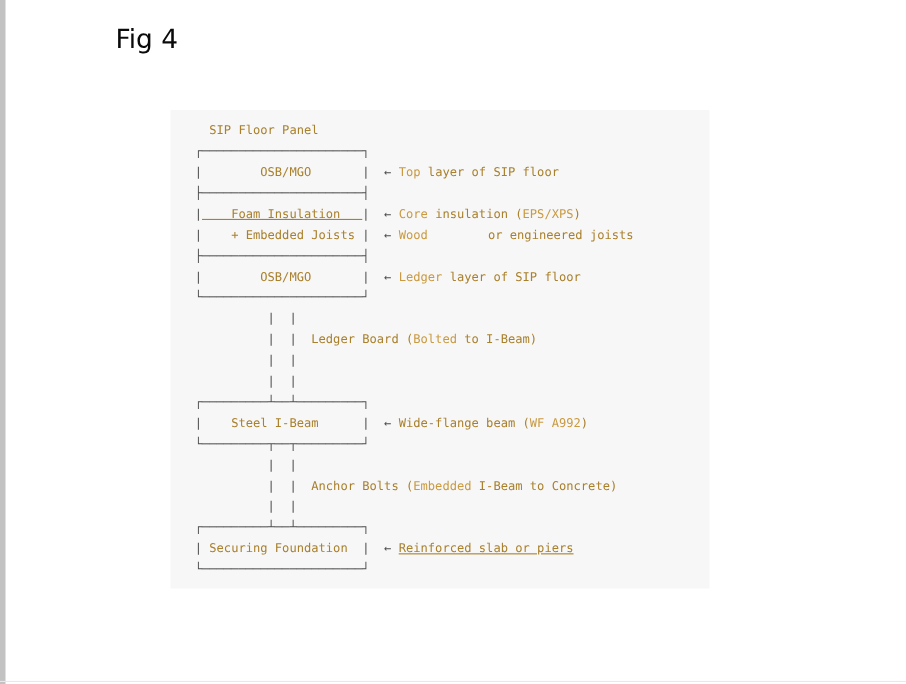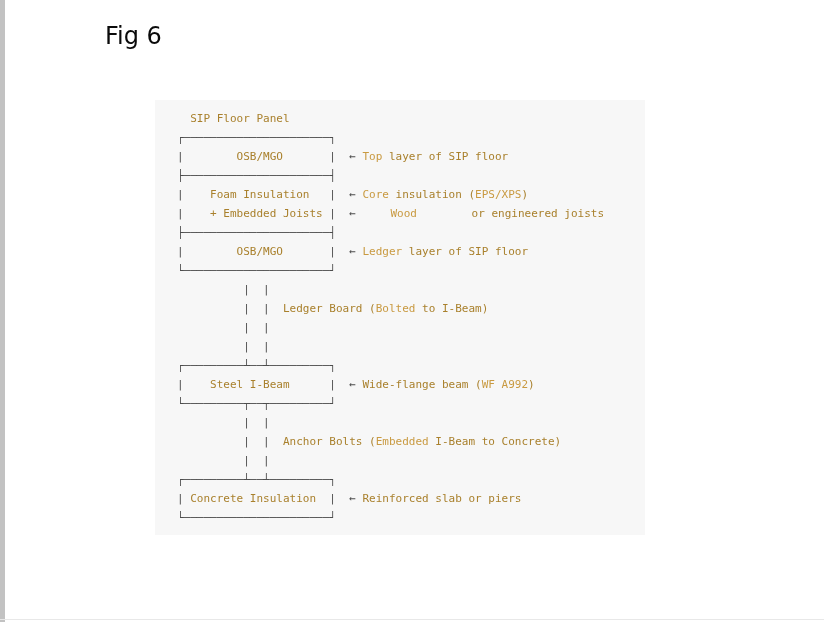--- a/index.html
+++ b/index.html
@@ -37,41 +37,41 @@
     position: absolute; left: 0; bottom: 2px;
     width: 824px; height: 1px;
     background: #e8e8e8;
   }
 </style>
 </head>
 <body style="background: rgb(255, 255, 255);">
 
 <div class="scrollbar-strip" style="background: rgb(194, 194, 194);"></div>
 
-<div class="fig-label" style="color: rgb(10, 10, 10);">Fig 6</div>
+<div class="fig-label" style="color: rgb(10, 10, 10);">Fig 4</div>
 
 <div class="code-block" style="background: rgb(247, 247, 247);">
   <pre class="ascii"><span style="color: rgb(169, 128, 44); text-align: center;">  SIP Floor Panel</span>
 <span style="color: rgb(77, 77, 77);">┌──────────────────────┐</span>
 <span style="color: rgb(77, 77, 77);">|</span><span style="color: rgb(169, 128, 44);">        OSB/MGO       </span><span style="color: rgb(77, 77, 77);">|  ← </span><span style="color: rgb(201, 154, 65);">Top</span><span style="color: rgb(169, 128, 44);"> layer of SIP floor</span>
 <span style="color: rgb(77, 77, 77);">├──────────────────────┤</span>
-<span style="color: rgb(77, 77, 77);">|</span><span style="color: rgb(169, 128, 44);">    Foam Insulation   </span><span style="color: rgb(77, 77, 77);">|  ← </span><span style="color: rgb(201, 154, 65);">Core</span><span style="color: rgb(169, 128, 44); text-align: center;"> insulation (</span><span style="color: rgb(201, 154, 65);">EPS/XPS</span><span style="color: rgb(169, 128, 44);">)</span>
-<span style="color: rgb(77, 77, 77);">|</span><span style="color: rgb(169, 128, 44);">    + Embedded Joists </span><span style="color: rgb(77, 77, 77);">|  ← </span><span style="color: rgb(201, 154, 65); margin-left: 28px;">Wood</span><span style="color: rgb(169, 128, 44); margin-left: 48px;"> or engineered joists</span>
+<span style="color: rgb(77, 77, 77);">|</span><span style="color: rgb(169, 128, 44); text-decoration: underline;">    Foam Insulation   </span><span style="color: rgb(77, 77, 77);">|  ← </span><span style="color: rgb(201, 154, 65);">Core</span><span style="color: rgb(169, 128, 44); text-align: center;"> insulation (</span><span style="color: rgb(201, 154, 65);">EPS/XPS</span><span style="color: rgb(169, 128, 44);">)</span>
+<span style="color: rgb(77, 77, 77);">|</span><span style="color: rgb(169, 128, 44);">    + Embedded Joists </span><span style="color: rgb(77, 77, 77);">|  ← </span><span style="color: rgb(201, 154, 65);">Wood</span><span style="color: rgb(169, 128, 44); margin-left: 48px;"> or engineered joists</span>
 <span style="color: rgb(77, 77, 77);">├──────────────────────┤</span>
 <span style="color: rgb(77, 77, 77);">|</span><span style="color: rgb(169, 128, 44);">        OSB/MGO       </span><span style="color: rgb(77, 77, 77);">|  ← </span><span style="color: rgb(201, 154, 65);">Ledger</span><span style="color: rgb(169, 128, 44);"> layer of SIP floor</span>
 <span style="color: rgb(77, 77, 77);">└──────────────────────┘</span>
 <span style="color: rgb(77, 77, 77);">          |  |</span>
 <span style="color: rgb(77, 77, 77);">          |  |  </span><span style="color: rgb(169, 128, 44);">Ledger Board (</span><span style="color: rgb(201, 154, 65);">Bolted</span><span style="color: rgb(169, 128, 44);"> to I-Beam)</span>
 <span style="color: rgb(77, 77, 77);">          |  |</span>
 <span style="color: rgb(77, 77, 77);">          |  |</span>
 <span style="color: rgb(77, 77, 77);">┌─────────┴──┴─────────┐</span>
 <span style="color: rgb(77, 77, 77);">|</span><span style="color: rgb(169, 128, 44);">    Steel I-Beam      </span><span style="color: rgb(77, 77, 77);">|  ← </span><span style="color: rgb(169, 128, 44); margin-top: 32px;">Wide-flange beam (</span><span style="color: rgb(201, 154, 65);">WF A992</span><span style="color: rgb(169, 128, 44);">)</span>
 <span style="color: rgb(77, 77, 77);">└─────────┬──┬─────────┘</span>
 <span style="color: rgb(77, 77, 77);">          |  |</span>
 <span style="color: rgb(77, 77, 77);">          |  |  </span><span style="color: rgb(169, 128, 44);">Anchor Bolts (</span><span style="color: rgb(201, 154, 65);">Embedded</span><span style="color: rgb(169, 128, 44);"> I-Beam to Concrete)</span>
 <span style="color: rgb(77, 77, 77);">          |  |</span>
 <span style="color: rgb(77, 77, 77);">┌─────────┴──┴─────────┐</span>
-<span style="color: rgb(77, 77, 77);">|</span><span style="color: rgb(169, 128, 44);"> Concrete Insulation  </span><span style="color: rgb(77, 77, 77);">|  ← </span><span style="color: rgb(169, 128, 44);">Reinforced slab or piers</span>
+<span style="color: rgb(77, 77, 77);">|</span><span style="color: rgb(169, 128, 44);"> Securing Foundation  </span><span style="color: rgb(77, 77, 77);">|  ← </span><span style="color: rgb(169, 128, 44); text-decoration: underline;">Reinforced slab or piers</span>
 <span style="color: rgb(77, 77, 77);">└──────────────────────┘</span>
 </pre>
 </div>
 
 <div class="bottom-divider" style="background: rgb(232, 232, 232);"></div>
 
 </body></html>

